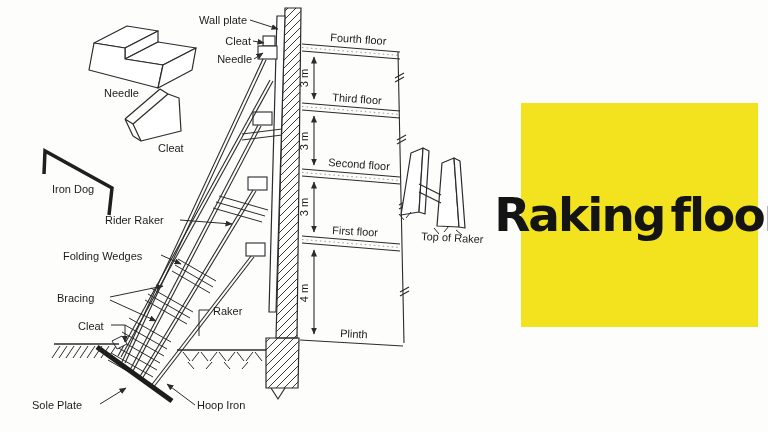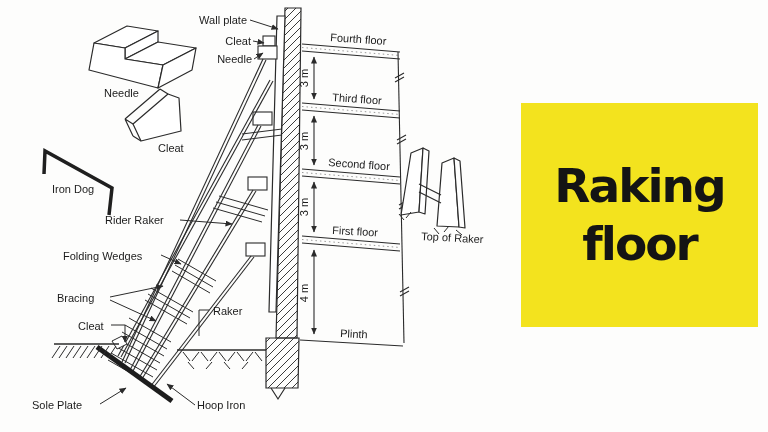--- a/index.html
+++ b/index.html
@@ -1,21 +1,21 @@
 <!DOCTYPE html>
 <html><head>
 <meta charset="utf-8">
 <style>
   html,body{margin:0;padding:0;background:#ffffff;}
   .stage{position:relative;width:768px;height:432px;background:#fdfdfc;overflow:hidden;
          font-family:"Liberation Sans",sans-serif;}
   svg{position:absolute;left:0;top:0;}
   svg text{font-family:"Liberation Sans",sans-serif;font-size:11px;fill:#1c1c1c;}
   .panel{position:absolute;left:521px;top:103px;width:237px;height:224px;
-         display:flex;flex-direction:column;align-items:center;justify-content:center;
+         display:flex;flex-direction:row;align-items:center;justify-content:center;
          gap:6px;}
   .panel span{font-family:"DejaVu Sans",sans-serif;font-weight:bold;font-size:47px;
          letter-spacing:-2px;line-height:1.1;color:#141414;}
 </style>
 </head>
 <body>
 
 <div class="stage">
 
 <svg width="768" height="432" viewBox="0 0 768 432">

